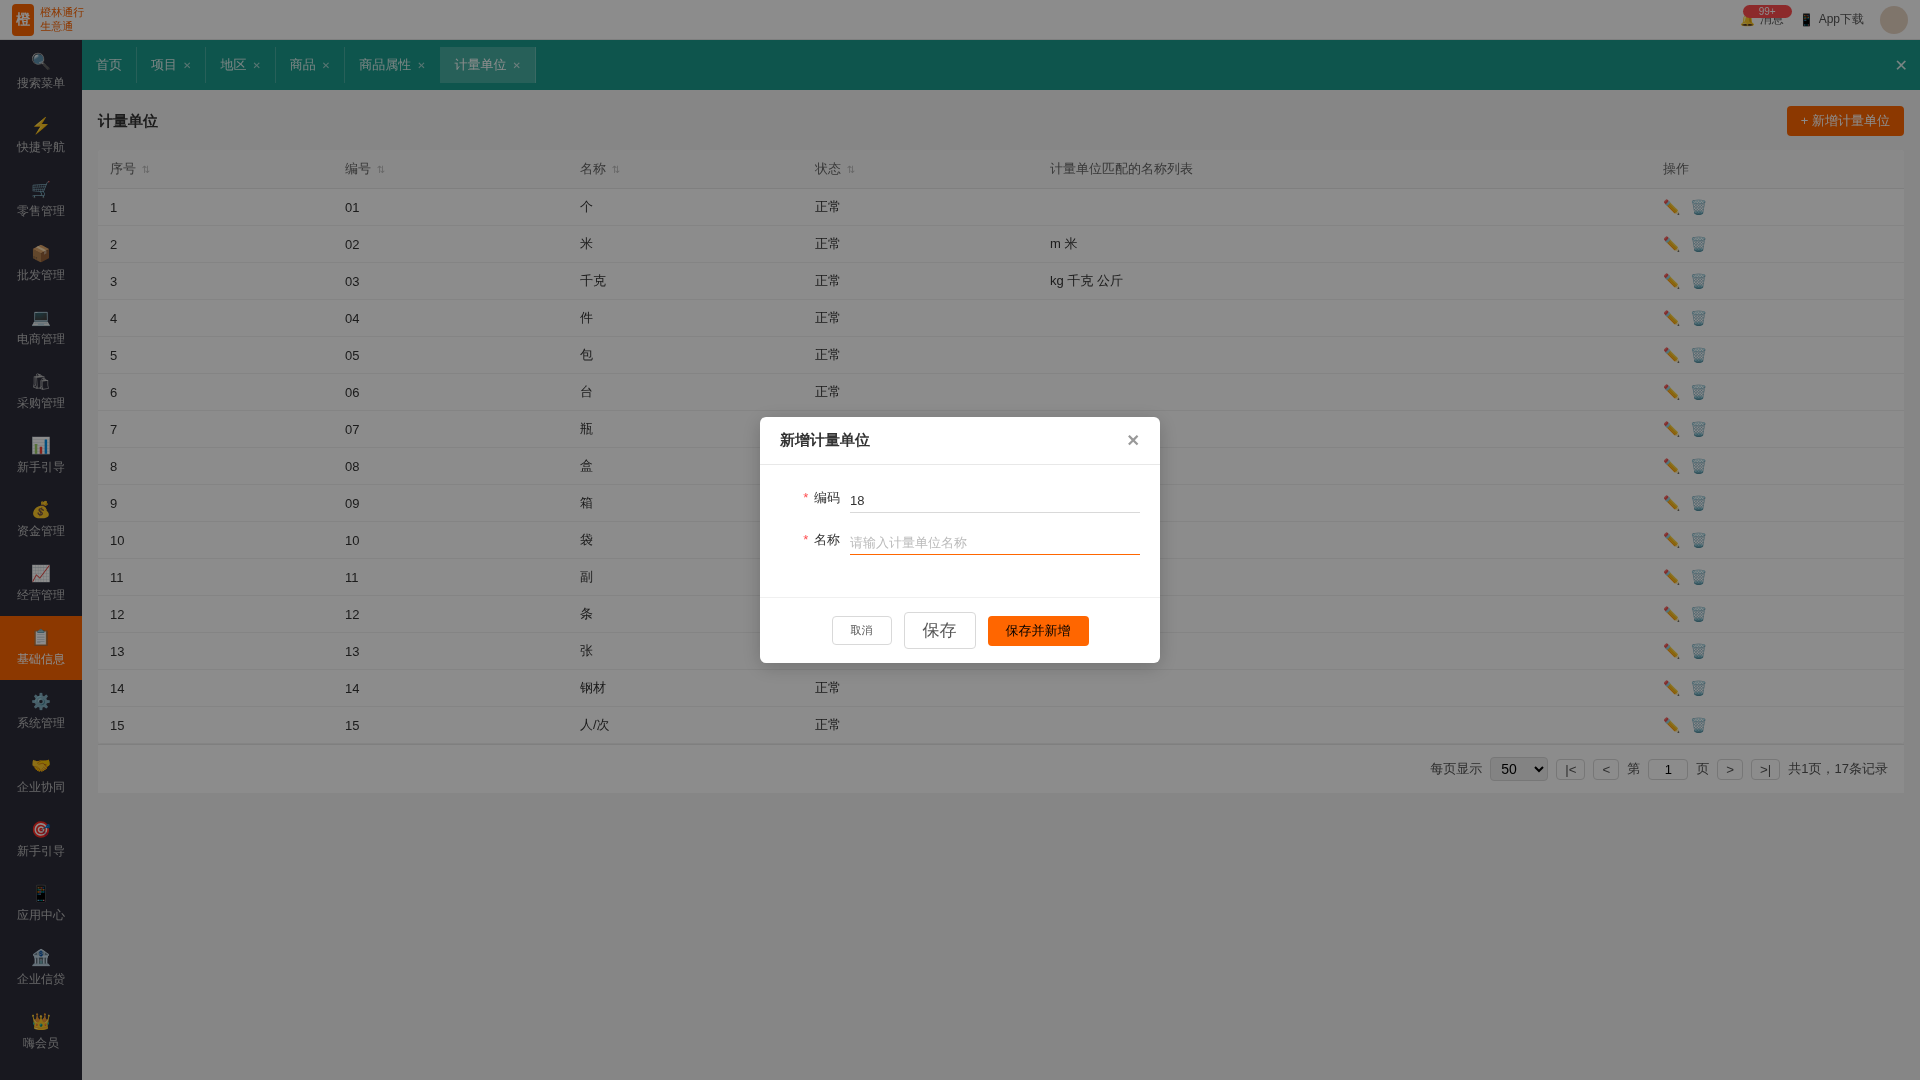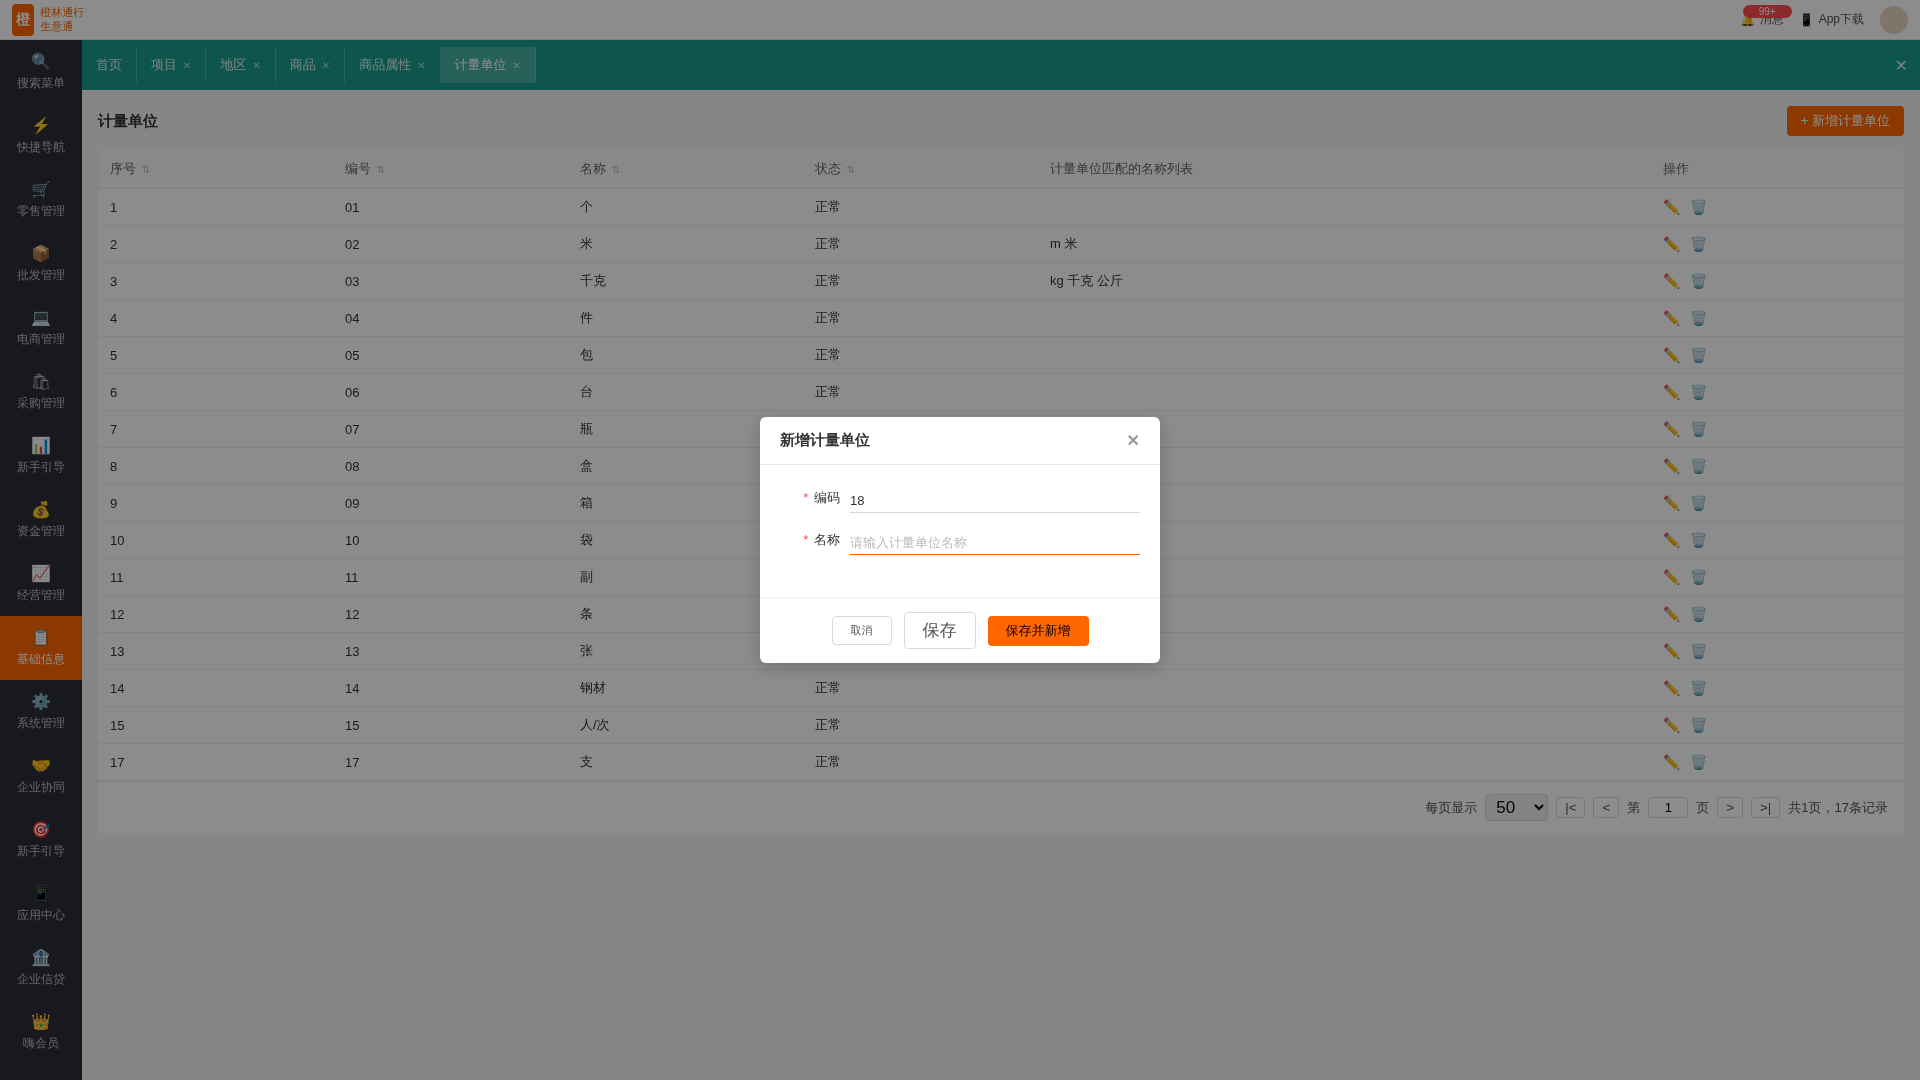--- a/index.html
+++ b/index.html
@@ -100,21 +100,21 @@
       display: flex;
       align-items: center;
       justify-content: flex-end;
       gap: 8px;
       padding: 12px 16px;
       background: #fff;
       border-top: 1px solid #e8e8e8;
       font-size: 13px;
       color: #555;
     }
-    .page-size-select { border: 1px solid #d9d9d9; border-radius: 4px; padding: 2px 6px; font-size: 17px; }
+    .page-size-select { border: 1px solid #d9d9d9; border-radius: 4px; padding: 2px 6px; font-size: 14px; }
     .page-nav-btn { border: 1px solid #d9d9d9; border-radius: 4px; padding: 2px 8px; background: #fff; cursor: pointer; color: #555; }
     .page-nav-btn:disabled { color: #bbb; cursor: default; }
     .page-input { border: 1px solid #d9d9d9; border-radius: 4px; padding: 2px 6px; width: 40px; text-align: center; font-size: 13px; }
 
     
     .overlay {
       position: fixed;
       top: 0; left: 0; right: 0; bottom: 0;
       background: rgba(0,0,0,0.45);
       z-index: 1000;
@@ -489,33 +489,20 @@
       <div class="action-btns">
         <span class="edit-btn">✏️</span>
         <span class="del-btn">🗑️</span>
       </div>
     </td>
   </tr>
               <tr>
     <td>15</td>
     <td>15</td>
     <td>人/次</td>
-    <td class="status-normal">正常</td>
-    <td></td>
-    <td>
-      <div class="action-btns">
-        <span class="edit-btn">✏️</span>
-        <span class="del-btn">🗑️</span>
-      </div>
-    </td>
-  </tr>
-              <tr>
-    <td>17</td>
-    <td>17</td>
-    <td>支</td>
     <td class="status-normal">正常</td>
     <td></td>
     <td>
       <div class="action-btns">
         <span class="edit-btn">✏️</span>
         <span class="del-btn">🗑️</span>
       </div>
     </td>
   </tr>
             </tbody>

